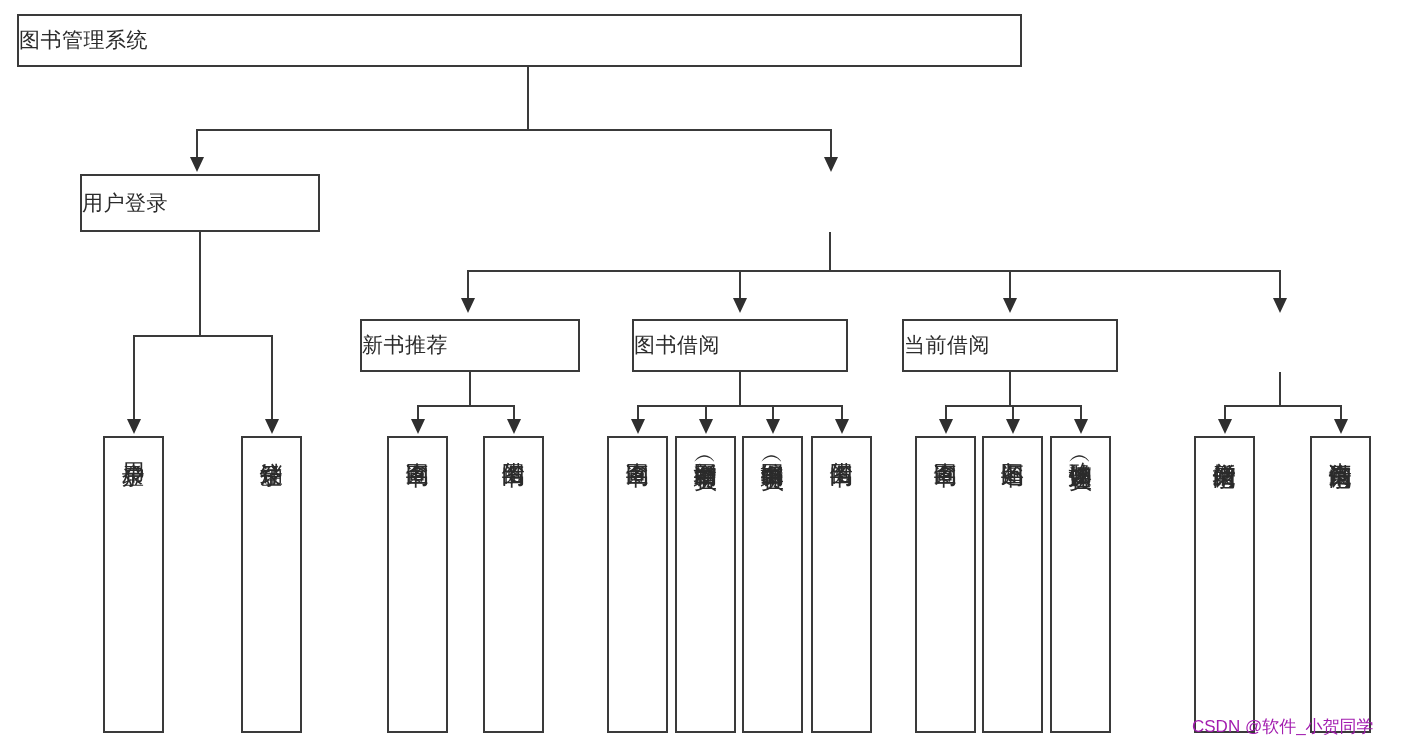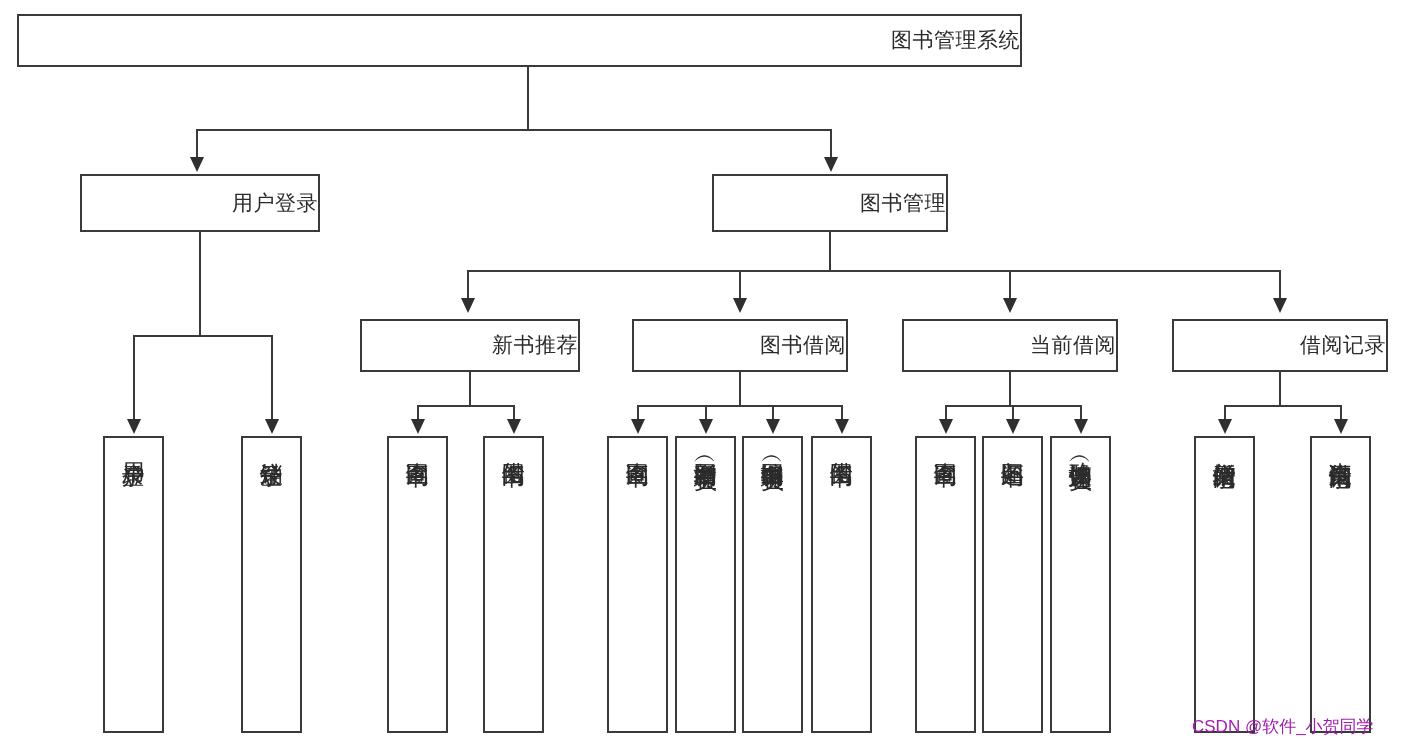--- a/index.html
+++ b/index.html
@@ -18,21 +18,21 @@
     overflow: hidden;
   }
   
   .node {
     position: absolute;
     box-sizing: border-box;
     border: 2px solid #3a3a3a;
     background: #ffffff;
     display: flex;
     align-items: center;
-    justify-content: flex-end;
+    justify-content: flex-start;
     color: #2b2b2b;
   }
   .node .lbl {
     display: block;
     text-align: center;
     line-height: 1.25;
     color: #2b2b2b;
   }
   
   .node.horiz .lbl {
@@ -97,23 +97,20 @@
   <div class="hline" style="left:196px; top:129px; width:634px;"></div>
 
   <div class="vline" style="left:196px; top:129px; height:30px;"></div>
   <div class="arrow" style="left:190px; top:157px;"></div>
   <div class="vline" style="left:830px; top:129px; height:30px;"></div>
   <div class="arrow" style="left:824px; top:157px;"></div>
 
   <div class="node horiz" style="left:80px; top:174px; width:240px; height:58px;">
     <span class="lbl">用户登录</span>
   </div>
-  <div class="node horiz" style="left:712px; top:174px; width:236px; height:58px;">
-    <span class="lbl">图书管理</span>
-  </div>
 
   <div class="vline" style="left:199px; top:232px; height:103px;"></div>
   <div class="hline" style="left:133px; top:335px; width:138px;"></div>
   <div class="vline" style="left:133px; top:335px; height:86px;"></div>
   <div class="arrow" style="left:127px; top:419px;"></div>
   <div class="vline" style="left:271px; top:335px; height:86px;"></div>
   <div class="arrow" style="left:265px; top:419px;"></div>
 
   <div class="vline" style="left:829px; top:232px; height:38px;"></div>
   <div class="hline" style="left:467px; top:270px; width:812px;"></div>
@@ -123,31 +120,28 @@
 
   <div class="vline" style="left:739px; top:270px; height:30px;"></div>
   <div class="arrow" style="left:733px; top:298px;"></div>
 
   <div class="vline" style="left:1009px; top:270px; height:30px;"></div>
   <div class="arrow" style="left:1003px; top:298px;"></div>
 
   <div class="vline" style="left:1279px; top:270px; height:30px;"></div>
   <div class="arrow" style="left:1273px; top:298px;"></div>
 
-  <div class="node horiz" style="left:360px; top:319px; width:220px; height:53px;padding-left:47px;">
+  <div class="node horiz" style="left:360px; top:319px; width:220px; height:53px;">
     <span class="lbl">新书推荐</span>
   </div>
   <div class="node horiz" style="left:902px; top:319px; width:216px; height:53px;">
     <span class="lbl">当前借阅</span>
   </div>
   <div class="node horiz" style="left:632px; top:319px; width:216px; height:53px;">
     <span class="lbl">图书借阅</span>
-  </div>
-  <div class="node horiz" style="left:1172px; top:319px; width:216px; height:53px;">
-    <span class="lbl">借阅记录</span>
   </div>
 
   <div class="vline" style="left:469px; top:372px; height:33px;"></div>
   <div class="hline" style="left:417px; top:405px; width:96px;"></div>
   <div class="vline" style="left:417px; top:405px; height:16px;"></div>
   <div class="arrow" style="left:411px; top:419px;"></div>
   <div class="vline" style="left:513px; top:405px; height:16px;"></div>
   <div class="arrow" style="left:507px; top:419px;"></div>
 
   <div class="vline" style="left:739px; top:372px; height:33px;"></div>

